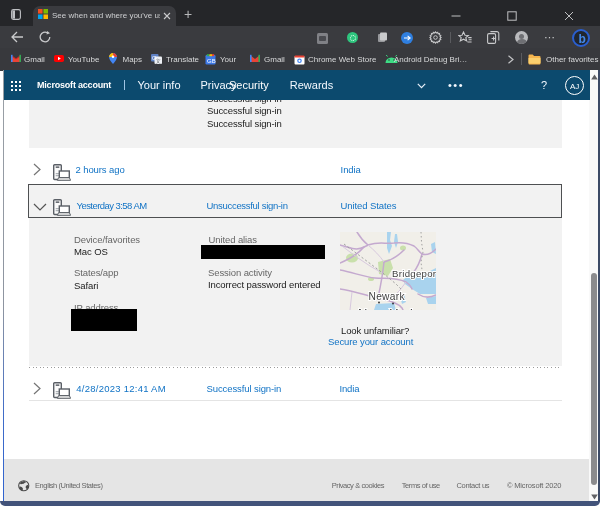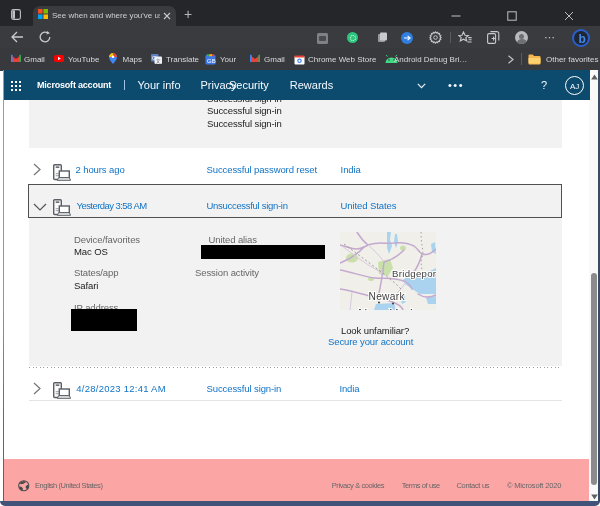--- a/index.html
+++ b/index.html
@@ -32,21 +32,21 @@
   #msbar .nav { position:absolute; top:0; height:30px; line-height:30px; font-size:11px; color:#f4f9ff; }
 
   
   #content { left:4px; top:100px; width:585px; height:360px; background:#fff; }
   .graypanel { background:#f2f2f2; }
   .rowtxt { font-size:9.5px; letter-spacing:-0.1px; color:#1173c5; white-space:nowrap; }
   .lbl { font-size:9.5px; letter-spacing:-0.1px; color:#666; white-space:nowrap; }
   .val { font-size:9.5px; letter-spacing:-0.1px; color:#1a1a1a; white-space:nowrap; }
   .redact { background:#000; }
 
-  #footer { left:4px; top:459px; width:586px; height:43px; background:#fca5a5; }
+  #footer { left:4px; top:459px; width:586px; height:43px; background:#e5e5e5; }
   .ftxt { position:absolute; top:22px; font-size:7.5px; letter-spacing:-0.15px; color:#666; white-space:nowrap; }
   #bottombar { left:0px; top:501px; width:600px; height:5px; background:#42537a; border-radius:0 0 6px 6px; }
 
   
   #sbtrack { left:589px; top:70px; width:9px; height:432px; background:#f9f9f9; }
   #sbthumb { left:590.5px; top:273px; width:6.5px; height:212px; background:#8b8b8d; border-radius:4px; }
 
   
   #lborder { left:2.6px; top:70px; width:1.3px; height:432px;
     background:linear-gradient(to bottom,#9aa0a6 0%,#8d94a0 55%,#3f6cc9 80%,#2e62cf 100%); }
@@ -263,21 +263,20 @@
   <div class="abs graypanel" style="left:28.5px;top:99.5px;width:533px;height:48px"></div>
   <div class="abs val" style="left:207px;top:93.2px;line-height:12.3px">Successful sign-in<br>Successful sign-in<br>Successful sign-in</div>
 
   <svg class="abs" style="left:32.8px;top:162.5px" width="8" height="13" viewBox="0 0 8 13">
     <path d="M1 1 L7 6.5 L1 12" fill="none" stroke="#757575" stroke-width="1.2"></path>
   </svg>
   <svg class="abs devicon" style="left:53px;top:163.5px" width="18" height="17" viewBox="0 0 18 17">
       <use href="#dev"></use>
     </svg>
   <span class="abs rowtxt" style="left:75.5px;top:164px">2 hours ago</span>
-  <span class="abs rowtxt" style="left:206.5px;top:164px">Successful password reset</span>
   <span class="abs rowtxt" style="left:340.6px;top:164px">India</span>
 
   <div class="abs graypanel" style="left:28px;top:184.3px;width:533.7px;height:34px;border:1.1px solid #4e5052"></div>
   <div class="abs graypanel" style="left:28.5px;top:218.4px;width:533px;height:148px"></div>
   <div class="abs" style="left:28.5px;top:366.5px;width:533px;height:1px;background:repeating-linear-gradient(90deg,#9b9b9b 0,#9b9b9b 1px,transparent 1px,transparent 3.6px)"></div>
   <svg class="abs" style="left:32.5px;top:202.5px" width="14" height="8" viewBox="0 0 14 8">
     <path d="M1 1 L7 7 L13 1" fill="none" stroke="#555" stroke-width="1.2"></path>
   </svg>
   <svg class="abs devicon" style="left:53px;top:198.5px" width="18" height="17" viewBox="0 0 18 17">
       <use href="#dev"></use>
@@ -287,21 +286,22 @@
   <span class="abs rowtxt" style="left:340.6px;top:199.5px">United States</span>
 
   <span class="abs lbl" style="left:74px;top:233.5px">Device/favorites</span>
   <span class="abs val" style="left:74px;top:245.5px">Mac OS</span>
   <span class="abs lbl" style="left:74px;top:267.3px">States/app</span>
   <span class="abs val" style="left:74px;top:280.3px">Safari</span>
   <span class="abs lbl" style="left:74px;top:302.3px">IP address</span>
   <div class="abs redact" style="left:70.5px;top:309px;width:66.8px;height:22px"></div>
   <span class="abs lbl" style="left:208.5px;top:233.5px">United alias</span>
   <div class="abs redact" style="left:200.5px;top:245px;width:124px;height:14px"></div>
-  <span class="abs lbl" style="left:195px;top:267.3px">Session activity</span>
+  <span class="abs lbl" style="left:208px;top:267.3px">Session activity</span>
+  <span class="abs val" style="left:208px;top:279px">Incorrect password entered</span>
 
   <svg class="abs" style="left:340px;top:231.5px" width="96" height="78" viewBox="0 0 96 78">
     <rect width="96" height="78" fill="#f1efe9"></rect>
     <g fill="#c9e0ab">
       <ellipse cx="12" cy="26" rx="6" ry="4.5"></ellipse>
       <path d="M38 30 L50 27 L53 36 L48 44 L39 42 Z"></path>
       <ellipse cx="63" cy="16" rx="3" ry="2.5"></ellipse>
       <ellipse cx="31" cy="47" rx="3" ry="2"></ellipse>
     </g>
     <g fill="#a9d3ee">

